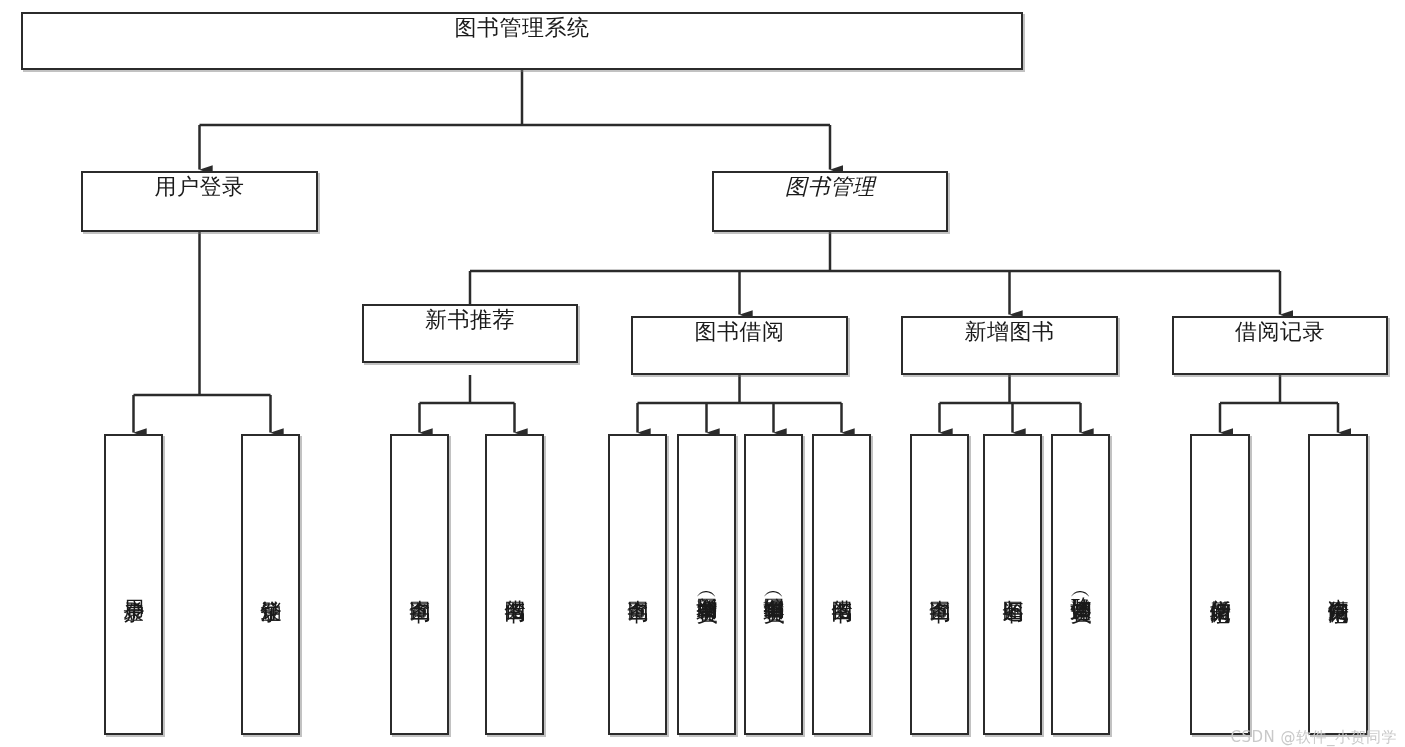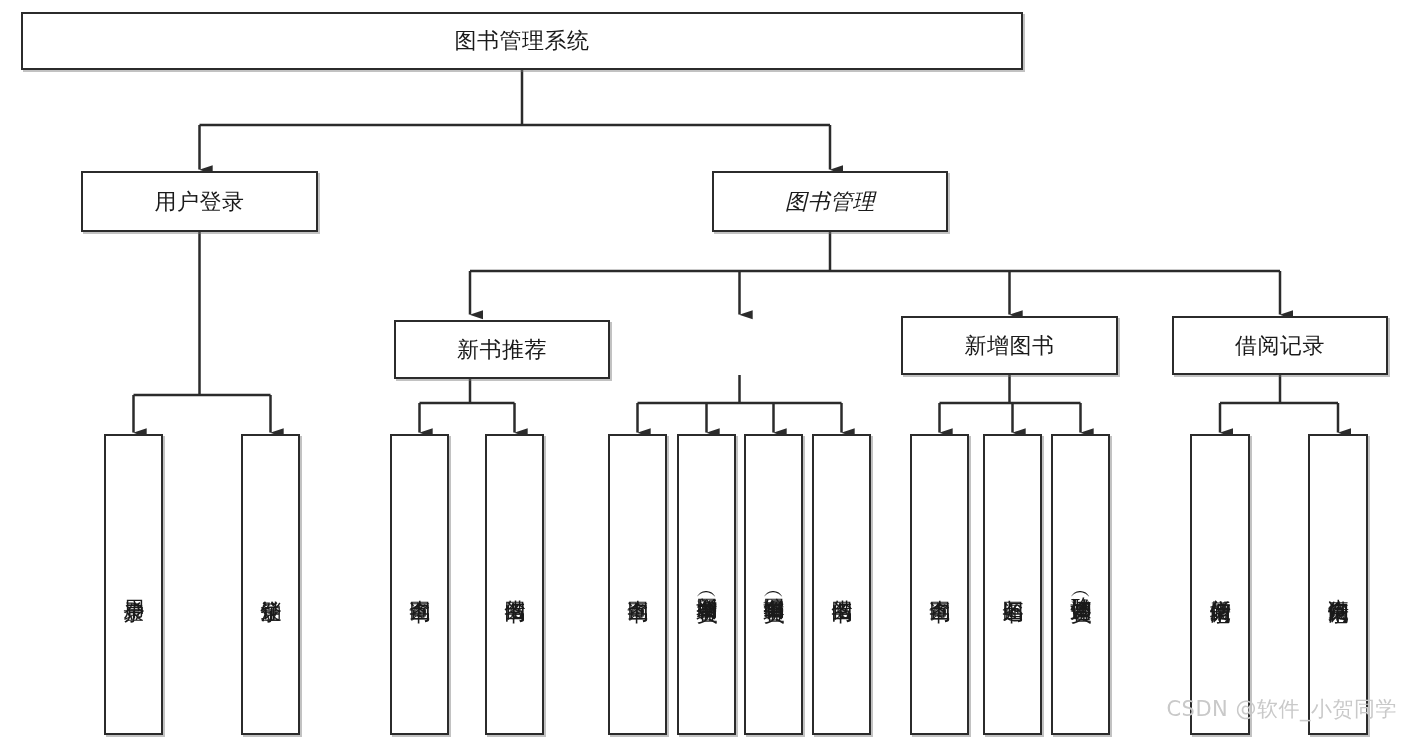--- a/index.html
+++ b/index.html
@@ -21,21 +21,21 @@
     width: 1405px;
     height: 747px;
   }
   .node {
     position: absolute;
     box-sizing: border-box;
     background: #ffffff;
     border: 2.5px solid #2b2b2b;
     box-shadow: 2px 2px 0 rgba(120,120,120,0.45);
     display: flex;
-    align-items: center;
+    align-items: flex-start;
     justify-content: center;
     z-index: 3;
   }
   .node .label {
     font-size: 22px;
     color: #1a1a1a;
     letter-spacing: 0.5px;
     line-height: 1.25;
     white-space: nowrap;
   }
@@ -48,22 +48,22 @@
     text-orientation: upright;
     font-size: 21px;
     line-height: 1.18;
     letter-spacing: 1px;
     white-space: normal;
     max-height: 272px;
   }
   #watermark {
     position: absolute;
     right: 8px;
-    bottom: 24px;
-    font-size: 21px;
+    bottom: 0;
+    font-size: 15px;
     color: #c9c9c9;
     letter-spacing: 0.5px;
     z-index: 6;
     pointer-events: none;
     user-select: none;
     white-space: nowrap;
   }
 </style>
 </head>
 <body>
@@ -117,22 +117,25 @@
     <span class="label">图书管理系统</span>
   </div>
 
   <div class="node" style="left: 81px; top: 171px; width: 237px; height: 61px;">
     <span class="label">用户登录</span>
   </div>
   <div class="node" style="left: 712px; top: 171px; width: 236px; height: 61px; font-style: italic;">
     <span class="label">图书管理</span>
   </div>
 
-  <div class="node" style="left: 362px; top: 320px; width: 216px; height: 59px; margin-left: 32px;">
+  <div class="node" style="left: 362px; top: 304px; width: 216px; height: 59px;">
     <span class="label">新书推荐</span>
+  </div>
+  <div class="node" style="left: 631px; top: 316px; width: 217px; height: 59px;">
+    <span class="label">图书借阅</span>
   </div>
   <div class="node" style="left: 901px; top: 316px; width: 217px; height: 59px;">
     <span class="label">新增图书</span>
   </div>
   <div class="node" style="left: 1172px; top: 316px; width: 216px; height: 59px;">
     <span class="label">借阅记录</span>
   </div>
 
   <div id="leaf-host">
       <div class="node leaf" style="left: 104px; top: 434px; width: 59px; height: 301px;">

